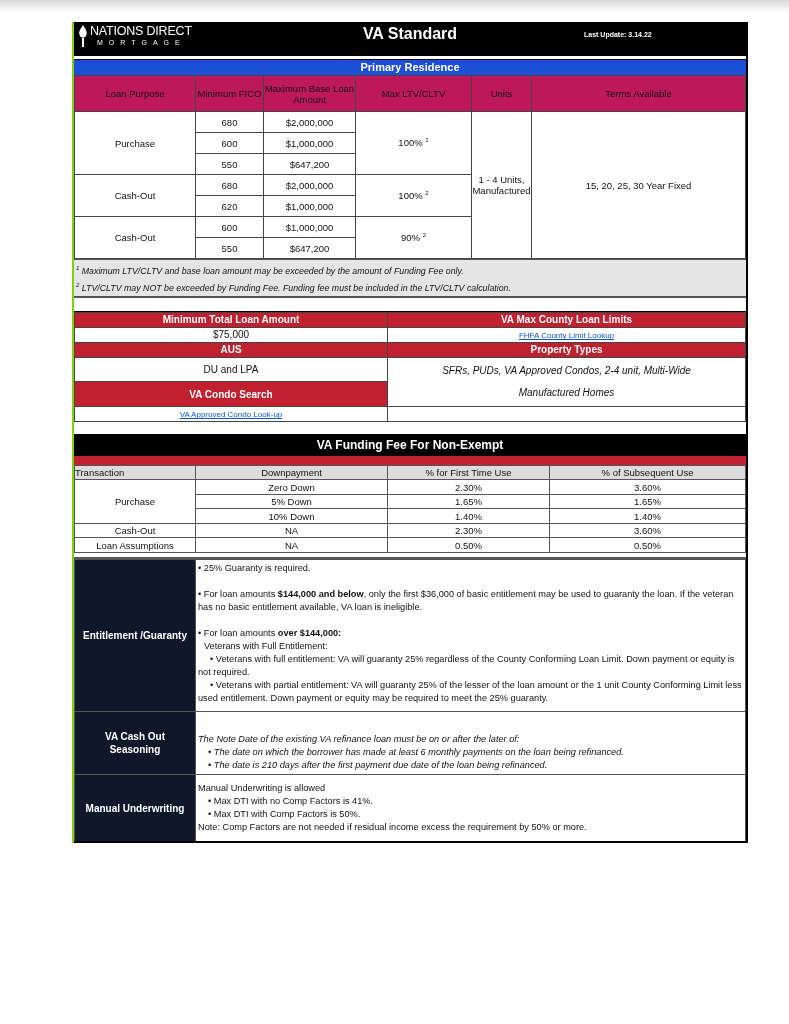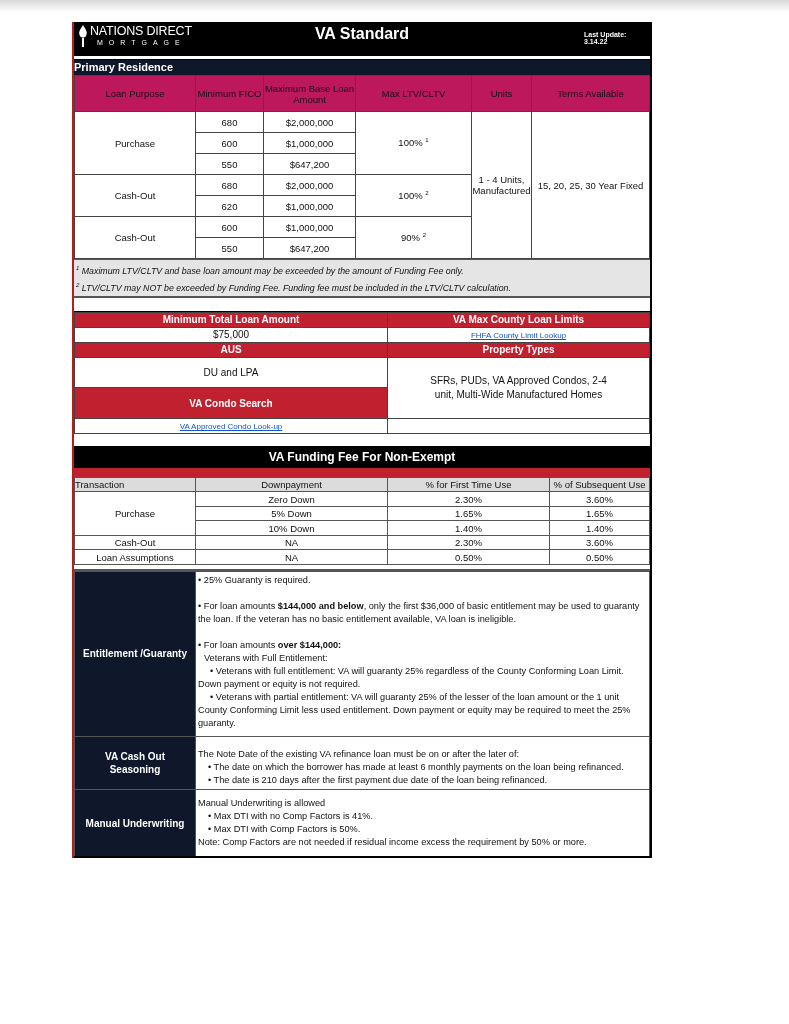--- a/index.html
+++ b/index.html
@@ -4,32 +4,32 @@
 <style>
   * { box-sizing: border-box; }
   html, body { margin: 0; padding: 0; }
   body {
     width: 789px; height: 1024px; background: #ffffff;
     font-family: "Liberation Sans", sans-serif; color: #111;
     position: relative; overflow: hidden;
   }
   .topshade { position: absolute; left: 0; top: 0; width: 789px; height: 12px;
     background: linear-gradient(#d8d8d8, #ffffff); }
-  .page { position: absolute; left: 72px; top: 22px; width: 580px;
-    border-left: 2px solid #b91c1c; border-right: 2px solid #000; }
+  .page { position: absolute; left: 72px; top: 22px; width: 676px;
+    border-left: 2px solid #84cc16; border-right: 2px solid #000; }
   .hdr { background: #000; height: 34px; position: relative; color: #fff; }
   .logo { position: absolute; left: 4px; top: 3px; display: flex; align-items: center; }
   .logo .flame { width: 10px; height: 22px; margin-right: 2px; }
   .logo .l1 { font-size: 12.5px; letter-spacing: -0.2px; line-height: 13px; }
   .logo .l2 { font-size: 7px; letter-spacing: 6px; line-height: 9px; padding-left: 7px; }
   .title { position: absolute; left: 0; right: 0; top: 3px; text-align: center;
     font-weight: bold; font-size: 16px; }
   .upd { position: absolute; left: 510px; top: 9px; font-size: 7px; font-weight: bold; }
   .sep-white { height: 4px; background: #fff; border-bottom: 1px solid #000; }
-  .redbar { background: #0f172a; color: #fff; font-weight: bold; 
+  .redbar { background: #1d4ed8; color: #fff; font-weight: bold; text-align: center;
     font-size: 11px; height: 15px; line-height: 15px; }
   table { border-collapse: collapse; width: 100%; table-layout: fixed; }
   td, th { border: 1px solid #444; text-align: center; font-size: 9.5px; font-weight: normal; padding: 0; }
   .pr th { background: #be185d; height: 36px; }
   .pr td { height: 21px; }
   sup { font-size: 6px; }
   .notes { background: #e5e5e5; border-top: 1px solid #555; border-bottom: 2px solid #555;
     font-style: italic; font-size: 8.8px; padding: 1px 2px; line-height: 14px; }
   .gap { height: 14px; border-bottom: 1px solid #000; }
   .grid2 td { font-size: 10px; height: 15px; }
@@ -152,21 +152,21 @@
     <tr>
       <td>$75,000</td>
       <td><a class="lnk">FHFA County Limit Lookup</a></td>
     </tr>
     <tr>
       <td class="rh">AUS</td>
       <td class="rh">Property Types</td>
     </tr>
     <tr>
       <td>DU and LPA</td>
-      <td rowspan="2" style="padding:16px 40px;line-height:14px;">SFRs, PUDs, VA Approved Condos, 2-4 unit, Multi-Wide Manufactured Homes</td>
+      <td rowspan="2" style="padding:2px 40px;line-height:22px;font-style:italic;">SFRs, PUDs, VA Approved Condos, 2-4 unit, Multi-Wide Manufactured Homes</td>
     </tr>
     <tr>
       <td class="rh">VA Condo Search</td>
     </tr>
     <tr>
       <td><a class="lnk">VA Approved Condo Look-up</a></td>
       <td></td>
     </tr>
   </tbody>
     </table>
@@ -228,21 +228,21 @@
         <p>• 25% Guaranty is required.</p>
         <p style="margin-top:13px"><span>• For loan amounts </span><b>$144,000 and below</b><span>, only the first $36,000 of basic entitlement may be used to guaranty the loan. If the veteran has no basic entitlement available, VA loan is ineligible.</span></p>
         <p style="margin-top:13px"><span>• For loan amounts </span><b>over $144,000:</b></p>
         <p class="ind3">Veterans with Full Entitlement:</p>
         <p style="text-indent:12px">• Veterans with full entitlement: VA will guaranty 25% regardless of the County Conforming Loan Limit. Down payment or equity is not required.</p>
         <p style="text-indent:12px">• Veterans with partial entitlement: VA will guaranty 25% of the lesser of the loan amount or the 1 unit County Conforming Limit less used entitlement. Down payment or equity may be required to meet the 25% guaranty.</p>
       </td>
     </tr>
     <tr>
       <td class="lab" style="height:50px">VA Cash Out Seasoning</td>
-      <td style="padding-top:11px;">
+      <td style="padding-top:21px;font-style:italic;">
         <p>The Note Date of the existing VA refinance loan must be on or after the later of:</p>
         <p class="ind1">• The date on which the borrower has made at least 6 monthly payments on the loan being refinanced.</p>
         <p class="ind1">• The date is 210 days after the first payment due date of the loan being refinanced.</p>
       </td>
     </tr>
     <tr>
       <td class="lab" style="height:68px">Manual Underwriting</td>
       <td style="padding-top:7px;">
         <p>Manual Underwriting is allowed</p>
         <p class="ind1">• Max DTI with no Comp Factors is 41%.</p>

